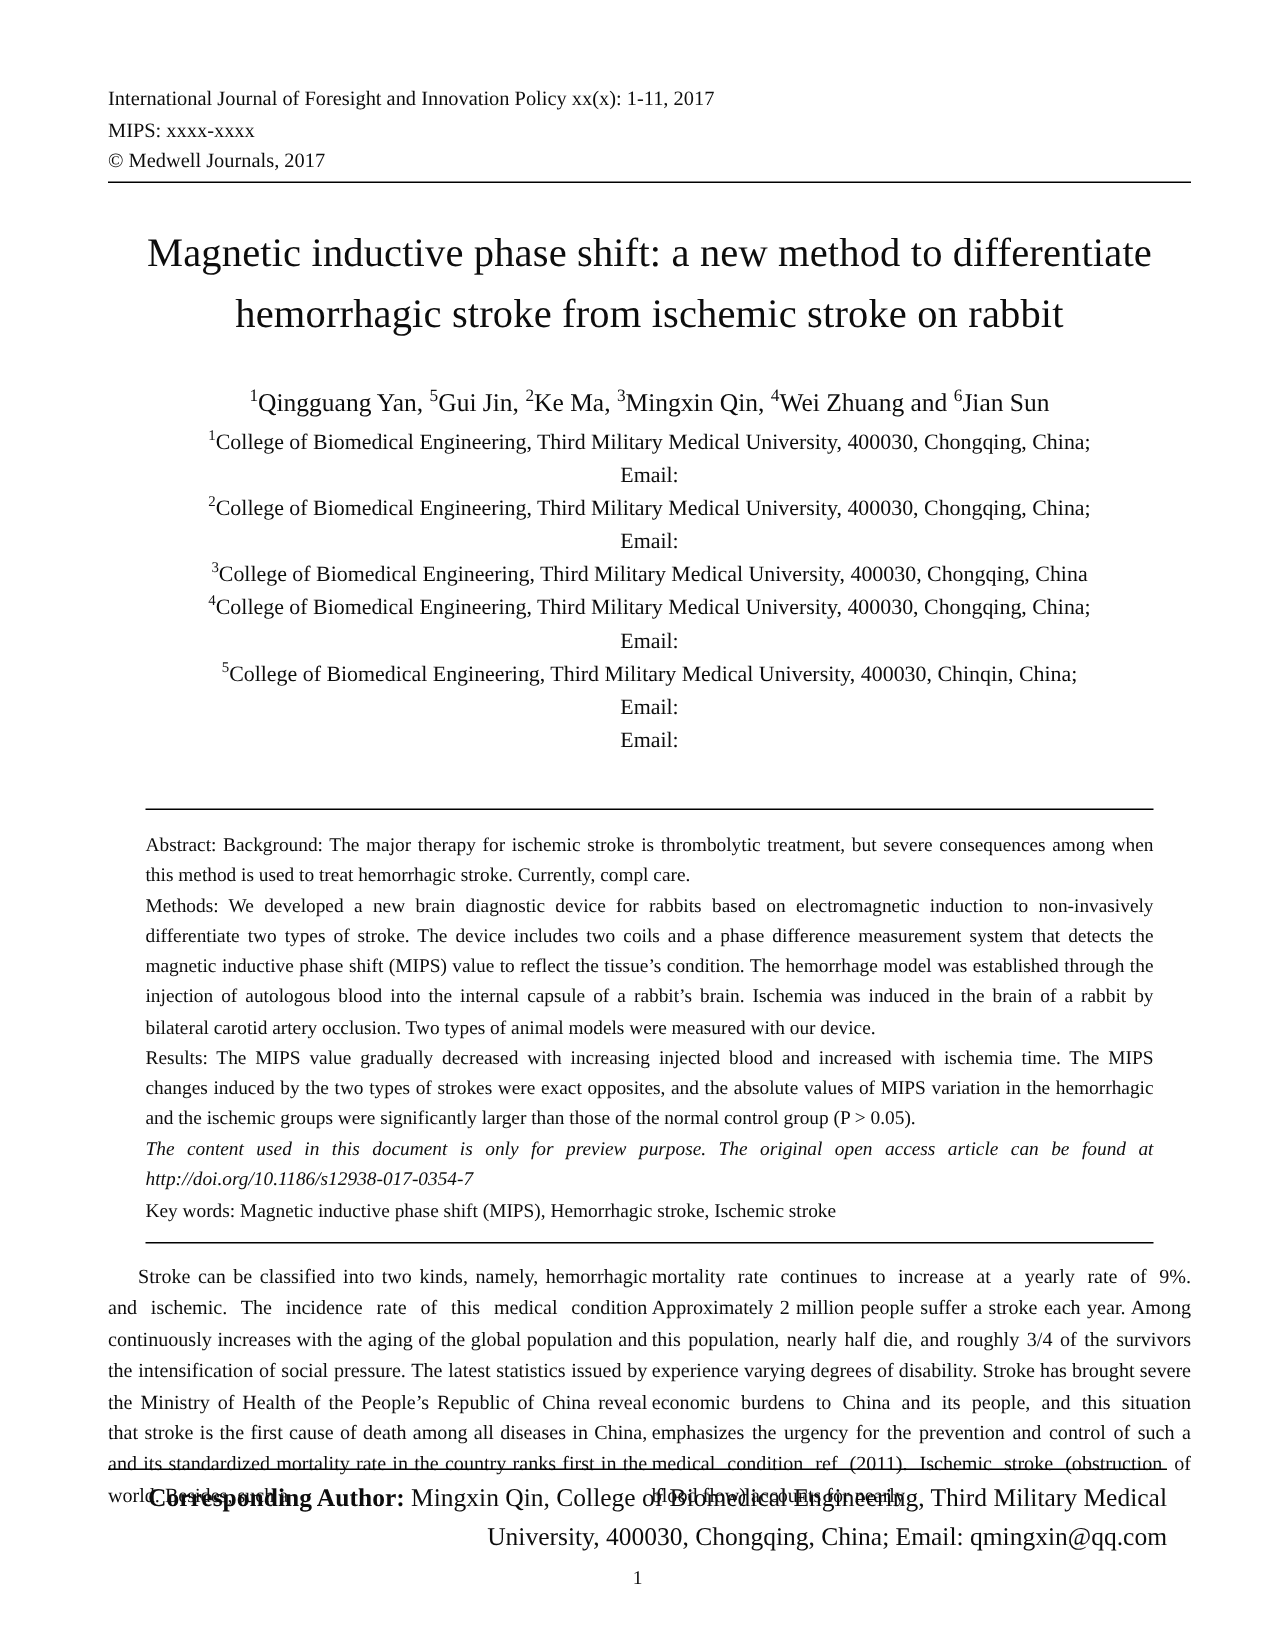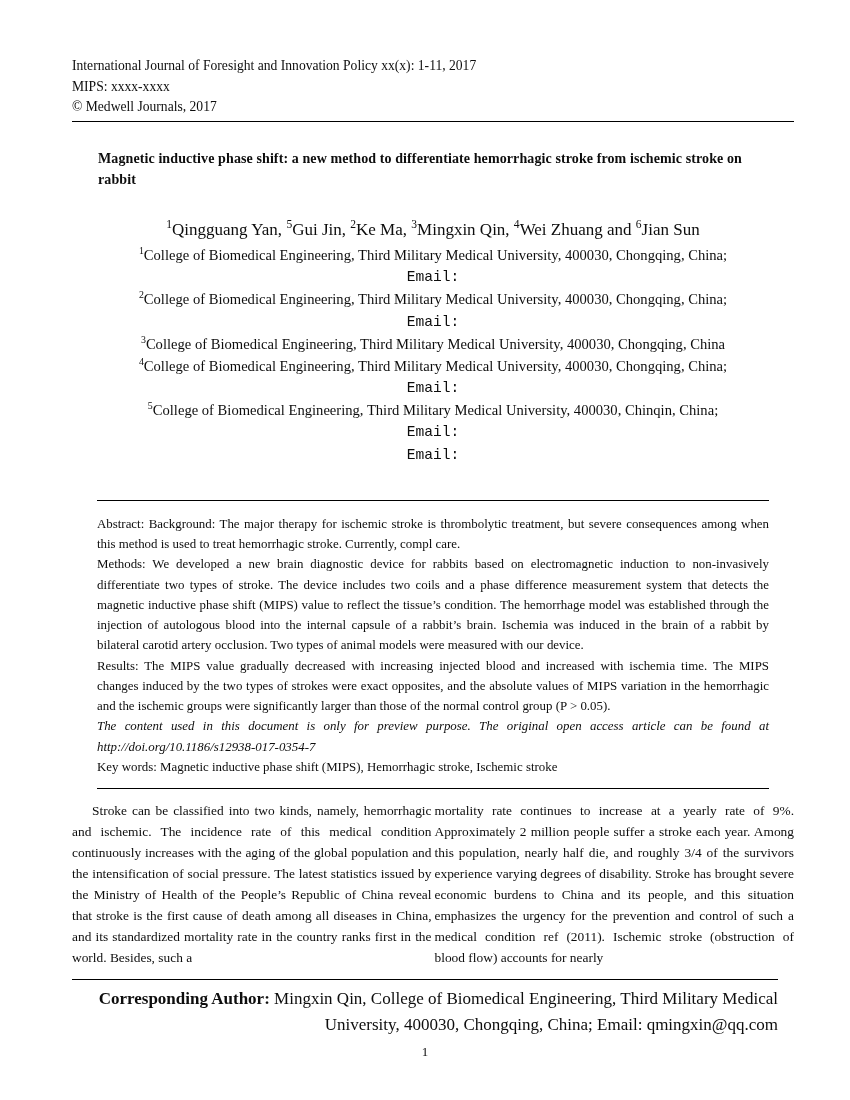--- a/index.html
+++ b/index.html
@@ -33,42 +33,42 @@
   .rule-full {
     border: none;
     border-top: 1.3px solid #000;
     margin: 3px 0 0 0;
     height: 0;
   }
 
   
   .title {
     margin: 26px 26px 0 26px;
-    font-size: 14px;
-    font-weight: bold;
-    text-align: left;
+    font-size: 27px;
+    font-weight: normal;
+    text-align: center;
     line-height: 1.52;
     letter-spacing: 0.1px;
   }
 
   
   .authors {
     margin-top: 26px;
     font-size: 17px;
     text-align: center;
     line-height: 1.5;
   }
   .affils {
     margin-top: 2px;
     font-size: 14.6px;
     text-align: center;
     line-height: 1.52;
   }
   .affils .aff-line { display: block; }
-  .affils .email-line { display: block; font-family: Liberation Mono, monospace; }
+  .affils .email-line { display: block; }
   sup {
     font-size: 0.68em;
     vertical-align: super;
     line-height: 0;
   }
 
   
   .abstract-block {
     margin: 34px 25px 0 25px;
   }

